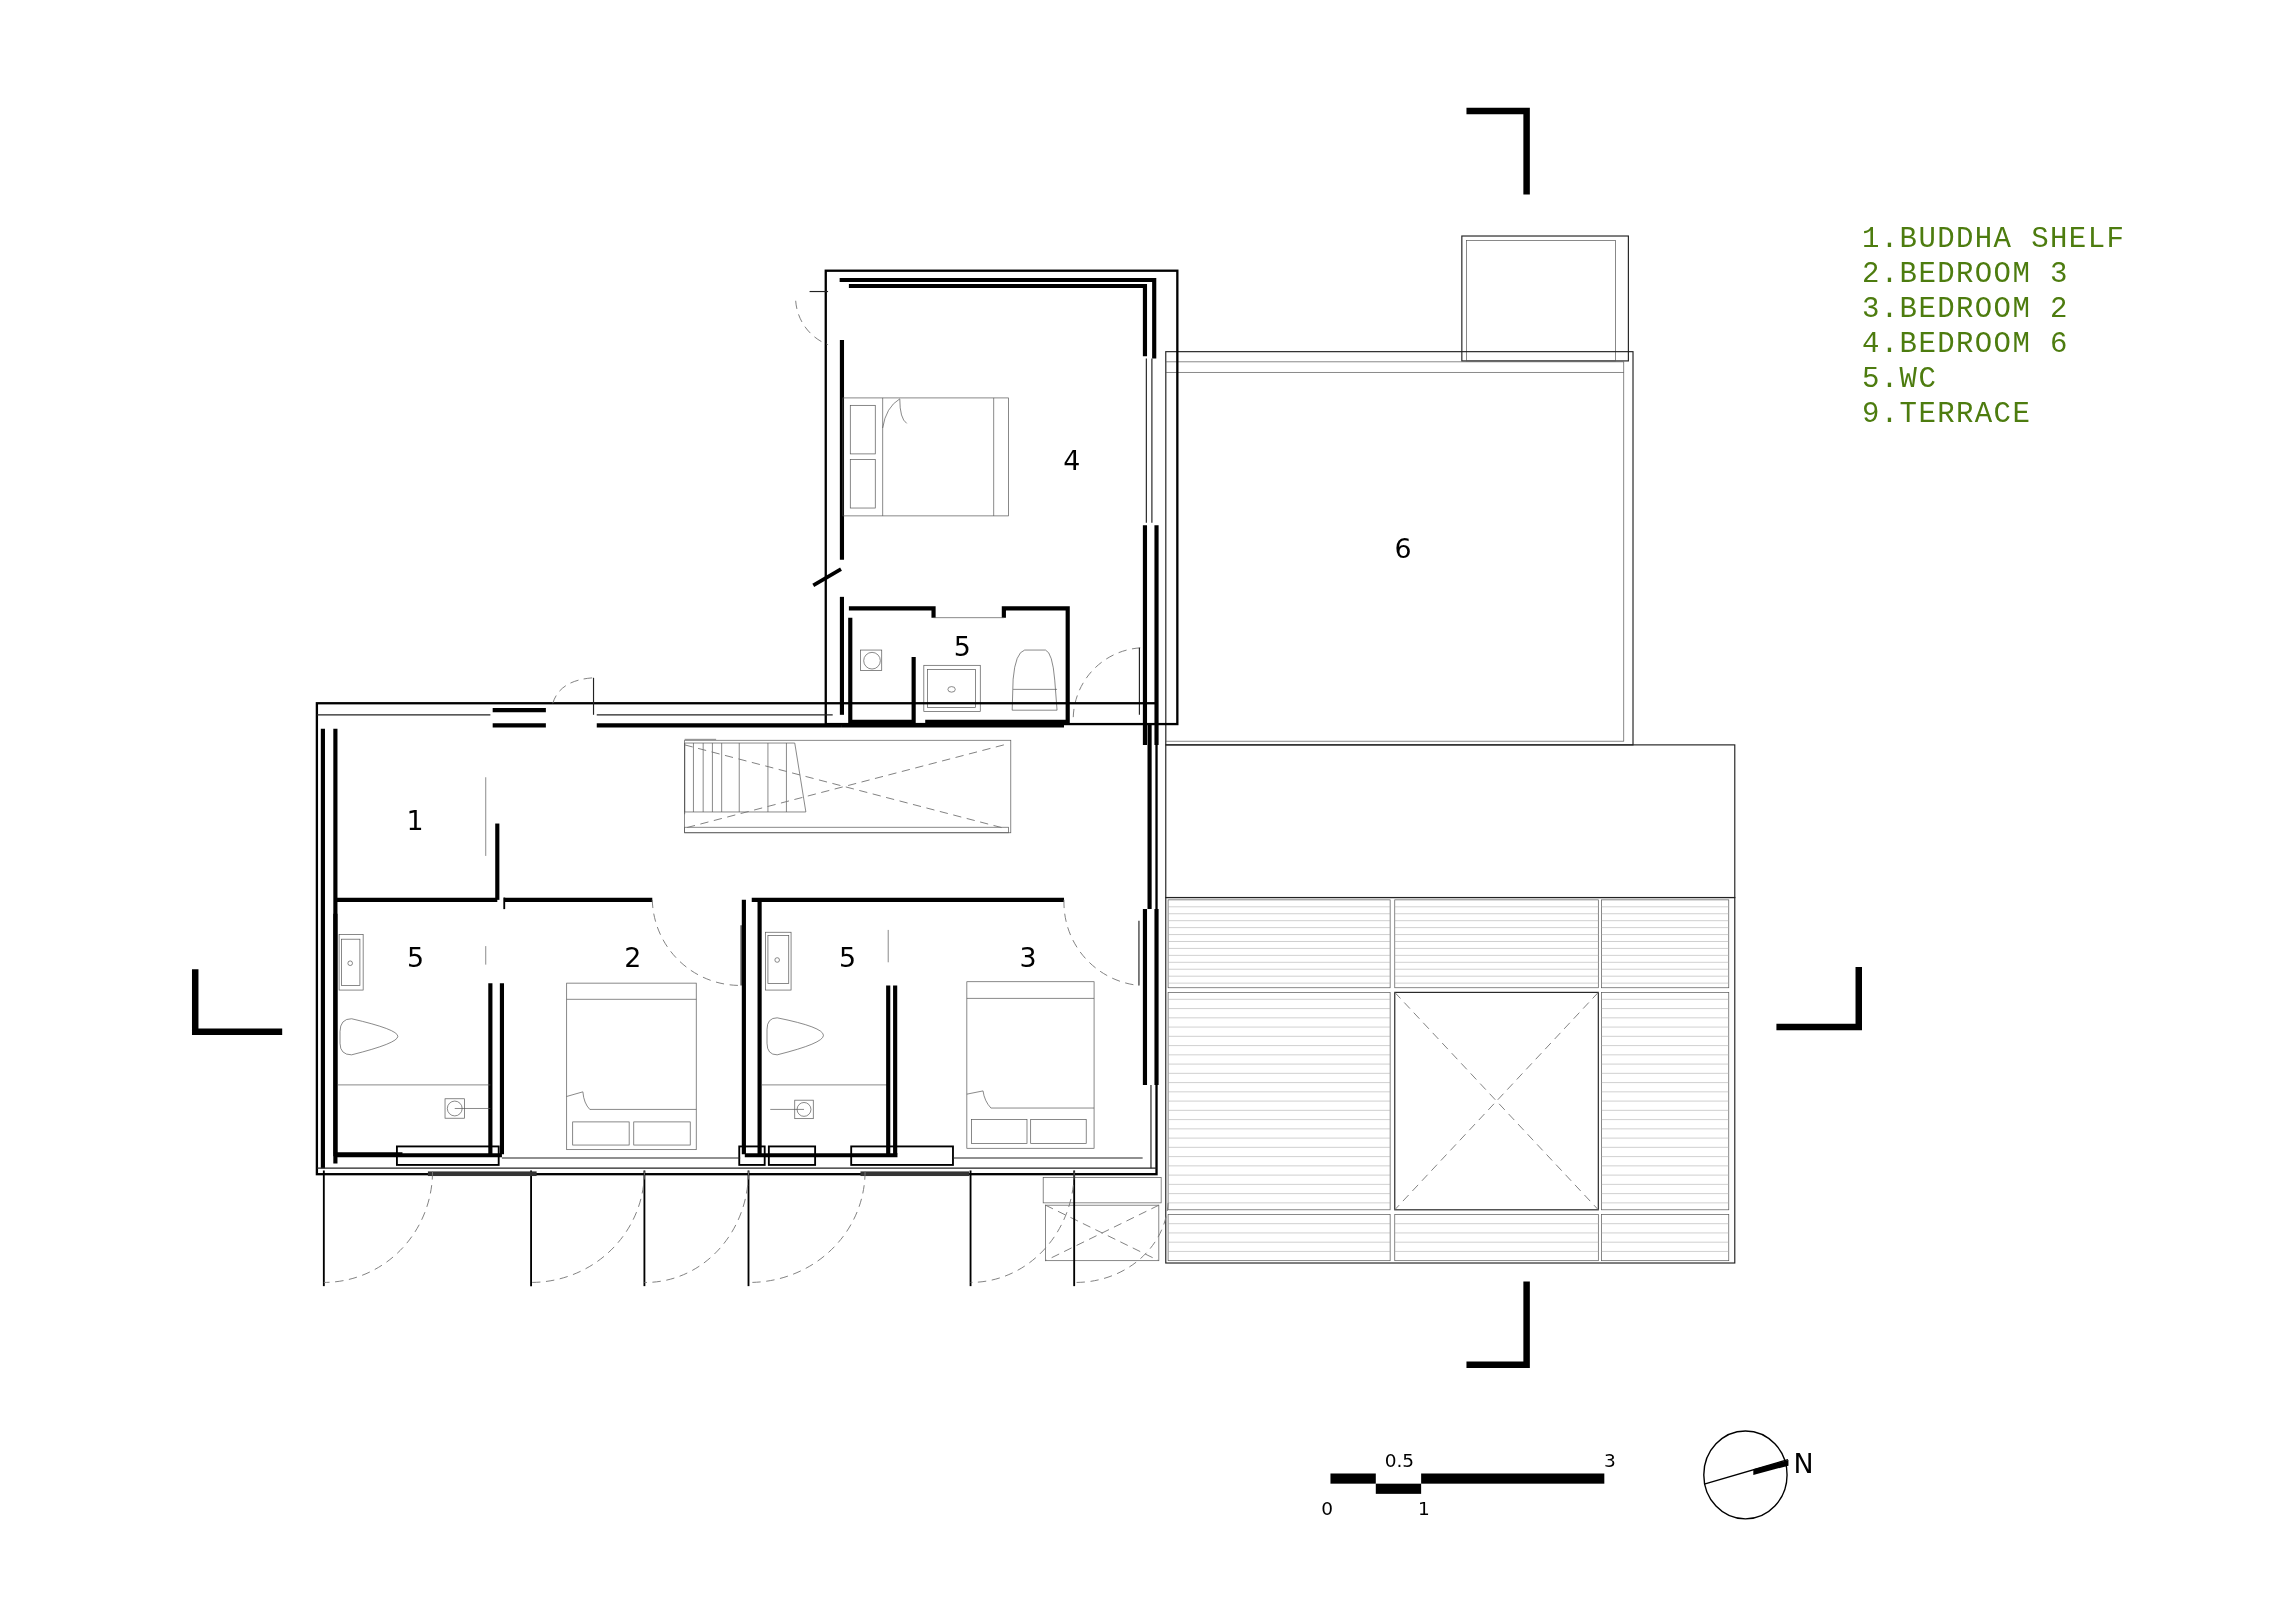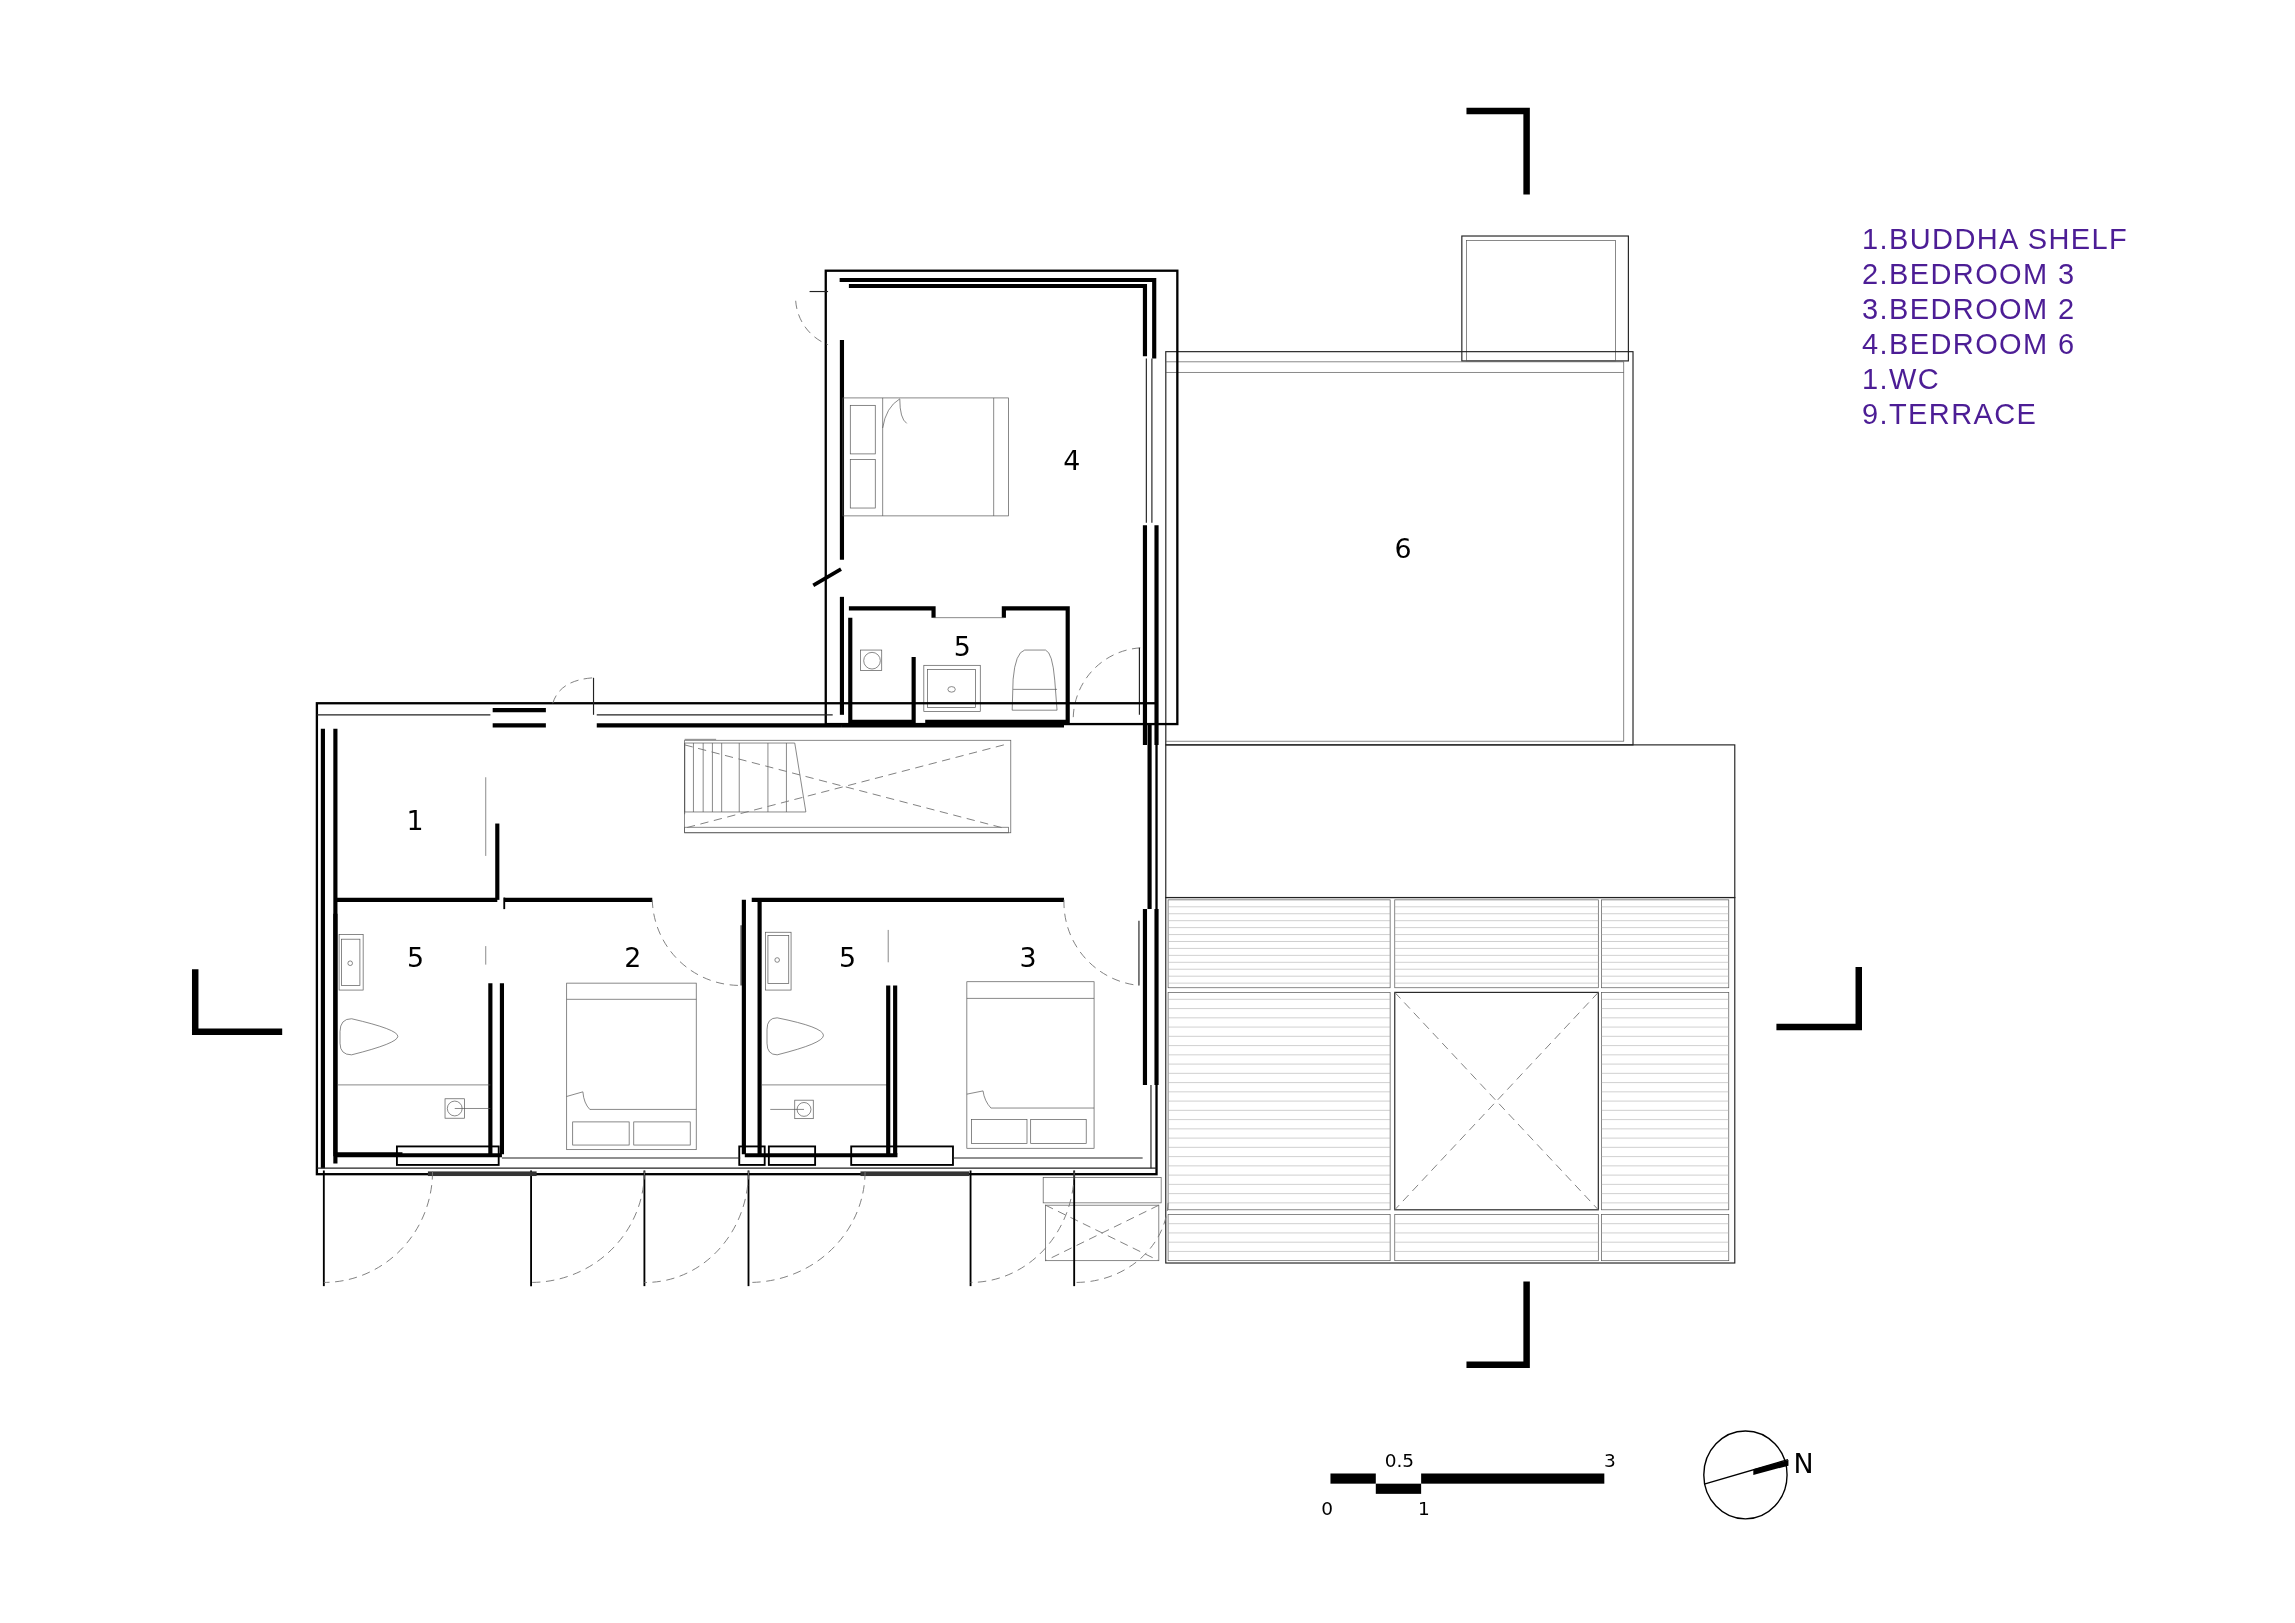--- a/index.html
+++ b/index.html
@@ -5,21 +5,21 @@
   html, body { margin: 0; padding: 0; background: #ffffff; }
   body { width: 2295px; height: 1623px; position: relative; overflow: hidden; font-family: "DejaVu Sans", sans-serif; }
   #plan { position: absolute; left: 0; top: 0; width: 2295px; height: 1623px; }
   .wall { fill: none; stroke: #000; stroke-width: 9; }
   .wall-thin { fill: none; stroke: #000; stroke-width: 4; }
   .line { fill: none; stroke: #222; stroke-width: 2.5; }
   .fine { fill: none; stroke: #555; stroke-width: 1.5; }
   .dash { fill: none; stroke: #777; stroke-width: 2; stroke-dasharray: 18 12; }
   .deck { fill: none; stroke: #aaa; stroke-width: 1.2; }
   .room-label { font-family: "DejaVu Sans", sans-serif; font-size: 58px; fill: #000; text-anchor: middle; }
-  .legend { position: absolute; left: 1862px; top: 222px; font-family: Liberation Sans, sans-serif; font-size: 29px; line-height: 35px; color: #4c1d95; letter-spacing: 1.4px; }
+  .legend { position: absolute; left: 1862px; top: 222px; font-family: Liberation Mono, monospace; font-size: 29px; line-height: 35px; color: #4d7c0f; letter-spacing: 1.4px; }
   .legend div { white-space: nowrap; }
   .scale-lbl { font-family: "DejaVu Sans", sans-serif; font-size: 40px; fill: #000; text-anchor: middle; }
   .north-lbl { font-family: "DejaVu Sans", sans-serif; font-size: 58px; fill: #000; }
 </style>
 </head>
 <body>
 
 <svg id="plan" viewBox="0 0 4961 3508" xmlns="http://www.w3.org/2000/svg">
 
   <g>
@@ -336,16 +336,16 @@
     <polygon points="3790,3176 3866,3156 3866,3168 3790,3188" fill="#000"></polygon>
     <text class="north-lbl" x="3877" y="3183">N</text>
   </g>
 </svg>
 
 <div class="legend">
   <div>1.BUDDHA SHELF</div>
   <div>2.BEDROOM 3</div>
   <div>3.BEDROOM 2</div>
   <div>4.BEDROOM 6</div>
-  <div>1.WC</div>
+  <div>5.WC</div>
   <div>9.TERRACE</div>
 </div>
 
 
 </body></html>

